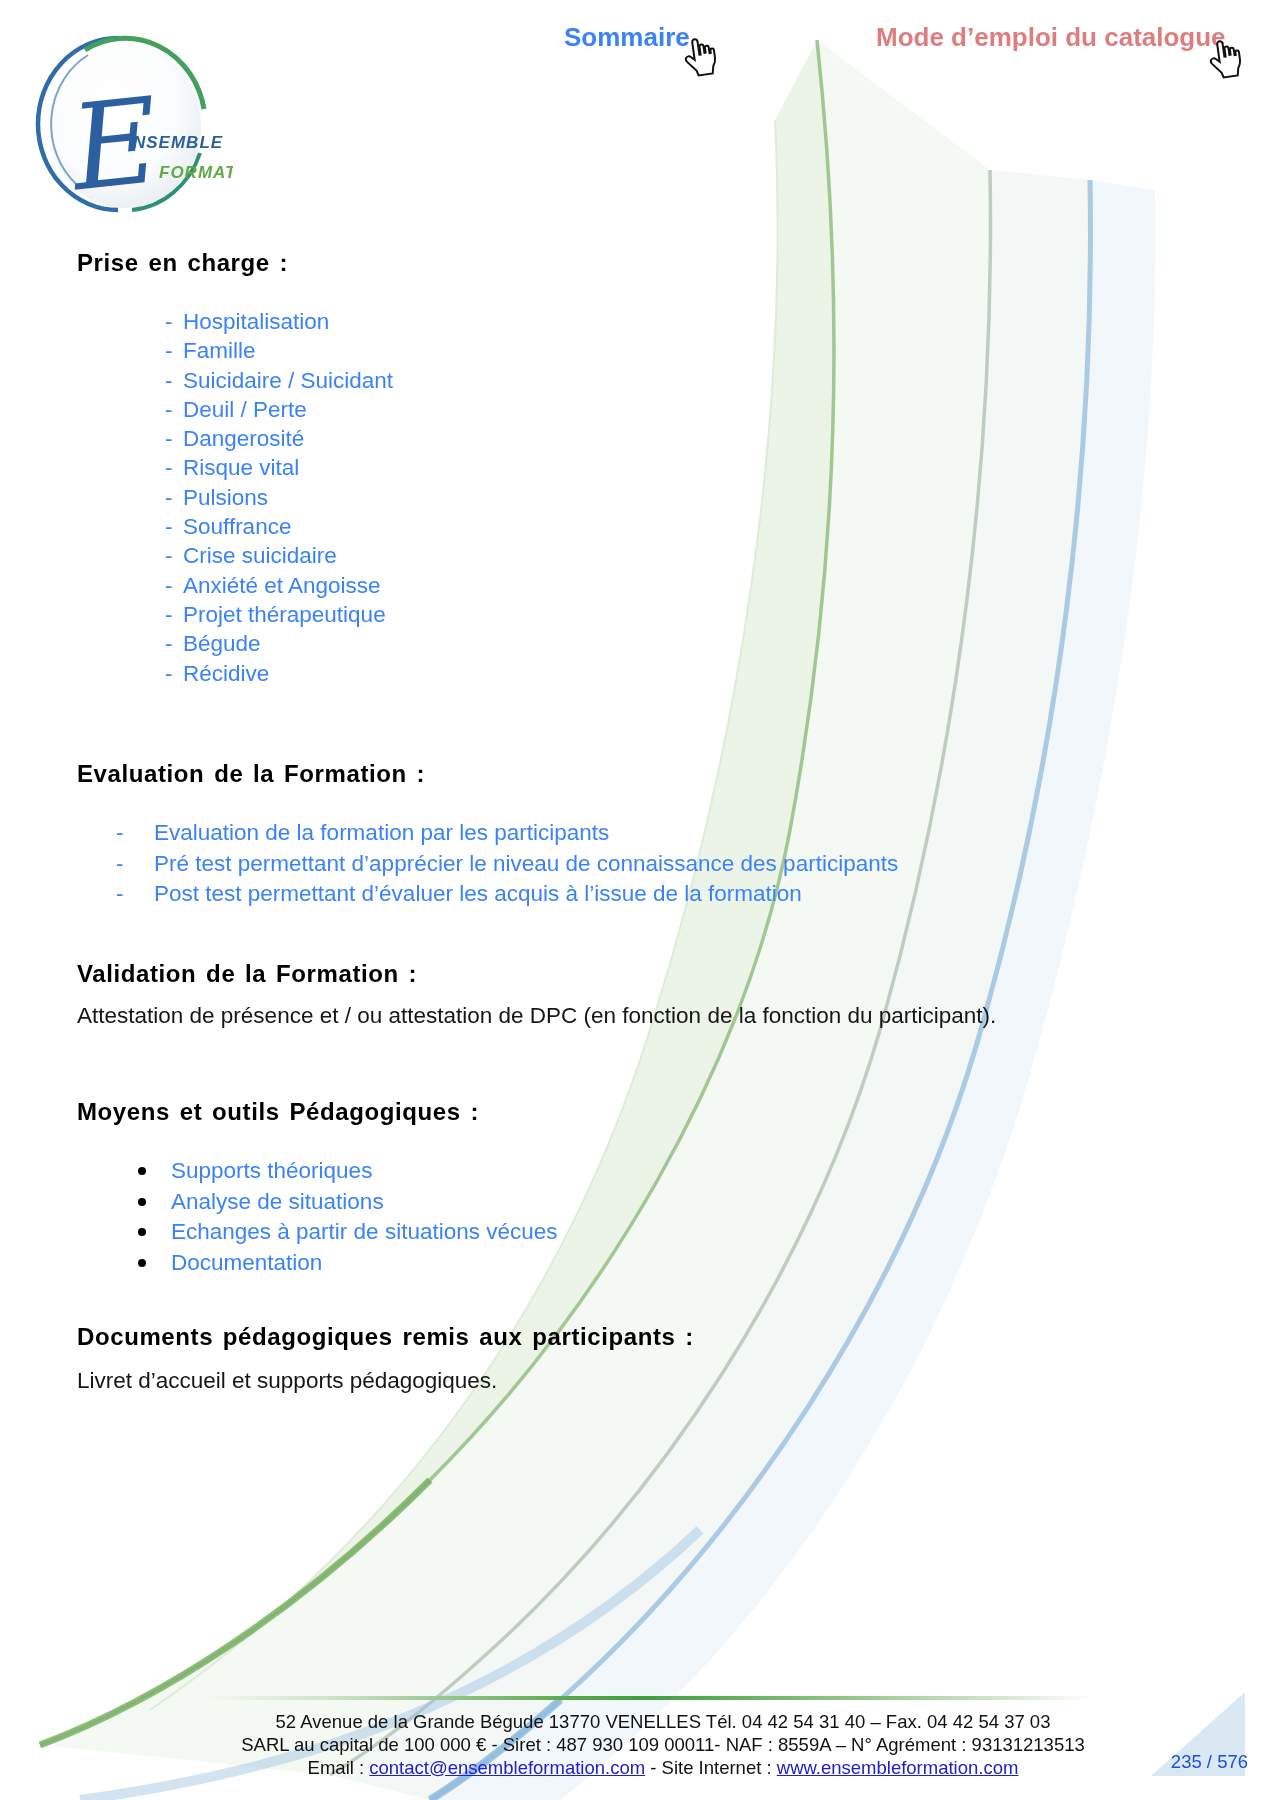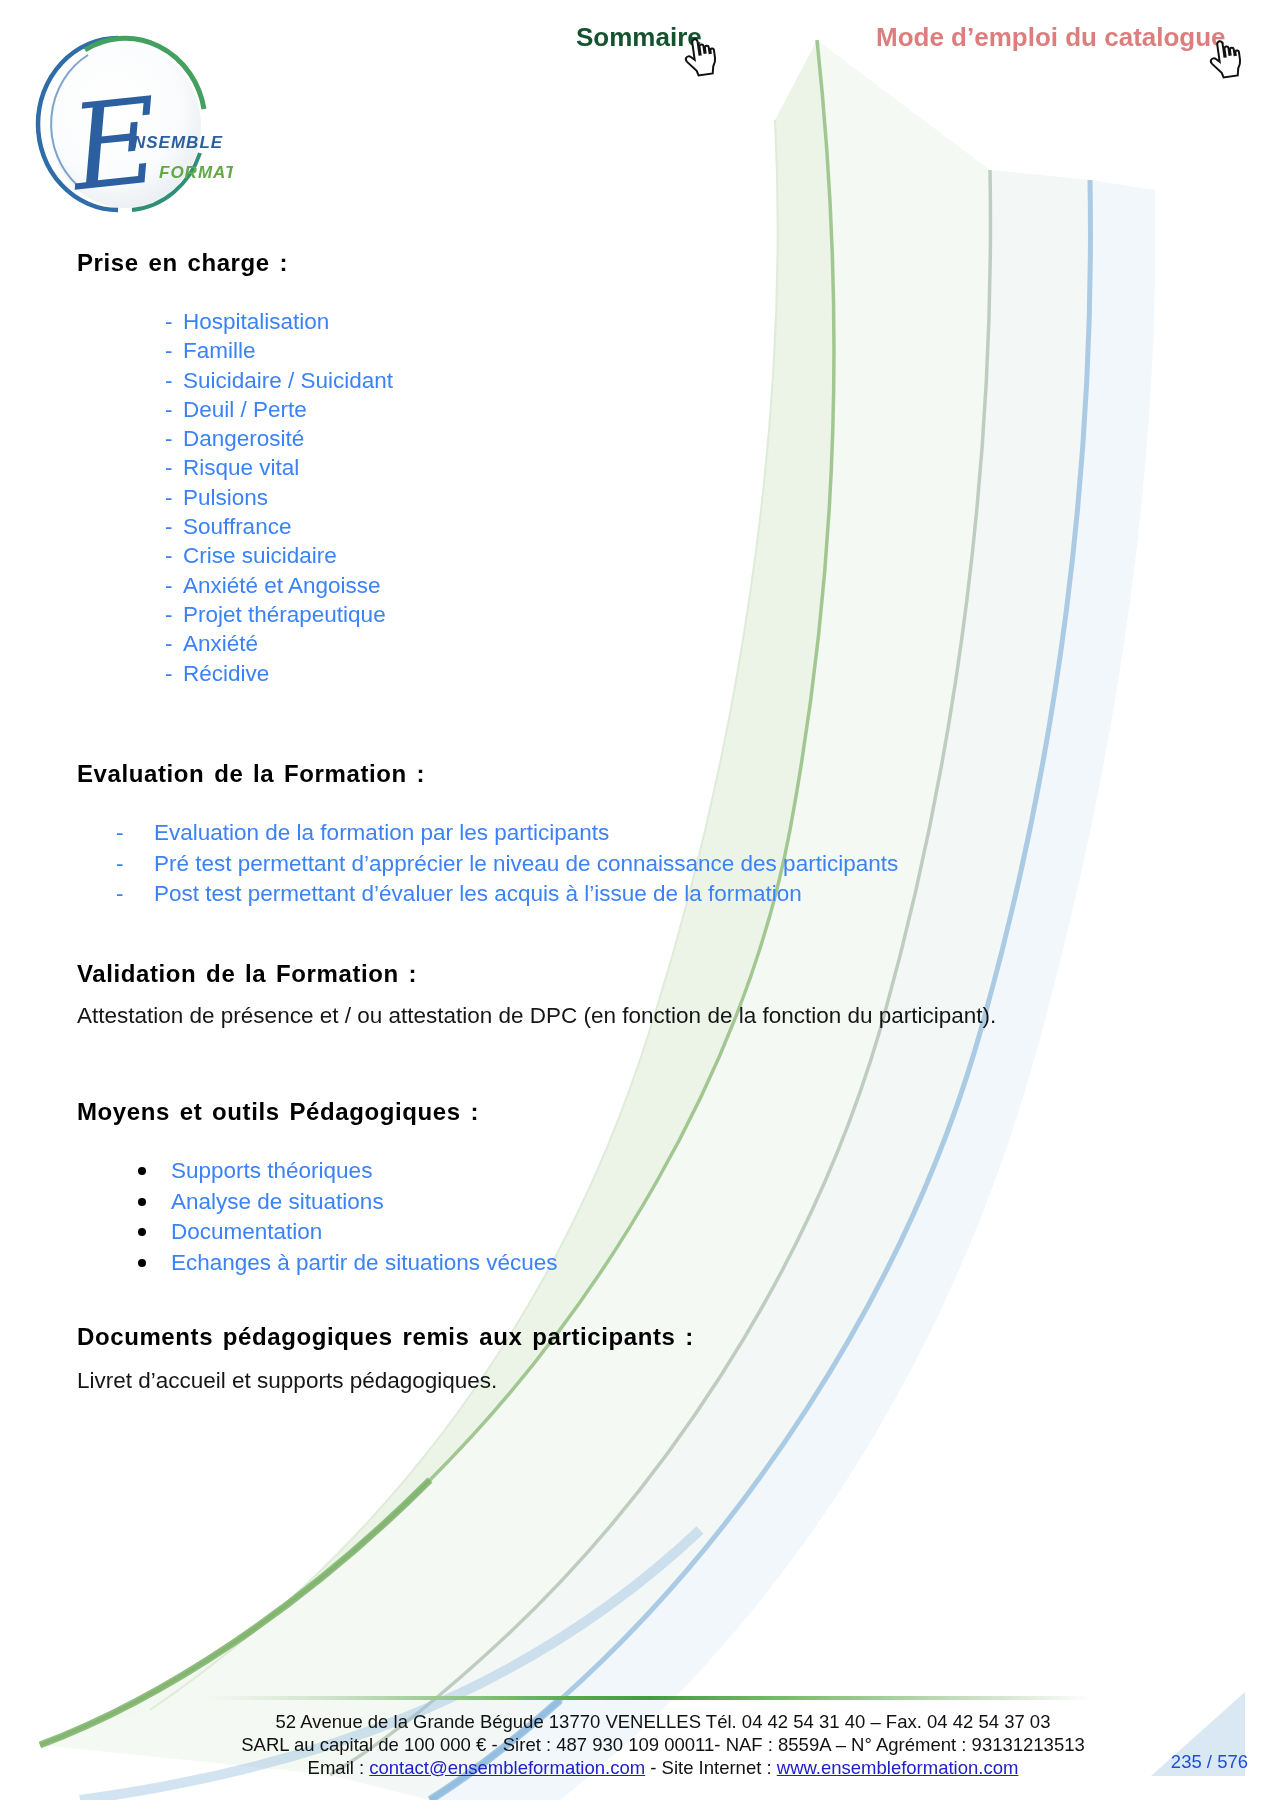--- a/index.html
+++ b/index.html
@@ -6,21 +6,21 @@
   .page{position:relative;width:1273px;height:1800px;background:#ffffff;overflow:hidden;
         font-family:"Liberation Sans","DejaVu Sans",sans-serif;color:#1b1b1b;margin:0 auto;}
   .swoosh{position:absolute;left:0;top:0;z-index:0;pointer-events:none;}
   .z{position:absolute;z-index:2;}
 
   
   .logo{left:33px;top:26px;width:200px;height:196px;}
 
   
   .nav-link{font-weight:bold;font-size:26px;text-decoration:none;white-space:nowrap;cursor:pointer;}
-  .nav-sommaire{left:576px;top:22px;color:#14532d;}
+  .nav-sommaire{left:564px;top:22px;color:#3b82f6;}
   .nav-mode{left:876px;top:22px;color:#dd7e7e;text-align:center;}
   .hand{width:38px;height:46px;}
   .hand1{left:681px;top:36px;}
   .hand2{left:1206px;top:38px;}
 
   
   .sec{margin:0;font-size:24px;font-weight:bold;color:#000;letter-spacing:.6px;word-spacing:2.5px;white-space:nowrap;}
   .sec-prise{left:77px;top:249px;}
   .sec-eval{left:77px;top:760px;}
   .sec-valid{left:77px;top:960px;}
@@ -115,40 +115,40 @@
     <li>Famille</li>
     <li>Suicidaire / Suicidant</li>
     <li>Deuil / Perte</li>
     <li>Dangerosité</li>
     <li>Risque vital</li>
     <li>Pulsions</li>
     <li>Souffrance</li>
     <li>Crise suicidaire</li>
     <li>Anxiété et Angoisse</li>
     <li>Projet thérapeutique</li>
-    <li>Anxiété</li>
+    <li>Bégude</li>
     <li>Récidive</li>
   </ul>
 
   <h2 class="z sec sec-eval">Evaluation de la Formation :</h2>
   <ul class="z dashlist2">
     <li>Evaluation de la formation par les participants</li>
     <li>Pré test permettant d’apprécier le niveau de connaissance des participants</li>
     <li>Post test permettant d’évaluer les acquis à l’issue de la formation</li>
   </ul>
 
   <h2 class="z sec sec-valid">Validation de la Formation :</h2>
   <div class="z body-par par-valid">Attestation de présence et / ou attestation de DPC (en fonction de la fonction du participant).</div>
 
   <h2 class="z sec sec-moyens">Moyens et outils Pédagogiques :</h2>
   <ul class="z bulletlist">
     <li>Supports théoriques</li>
     <li>Analyse de situations</li>
+    <li>Echanges à partir de situations vécues</li>
     <li>Documentation</li>
-    <li>Echanges à partir de situations vécues</li>
   </ul>
 
   <h2 class="z sec sec-docs">Documents pédagogiques remis aux participants :</h2>
   <div class="z body-par par-docs">Livret d’accueil et supports pédagogiques.</div>
 
   <div class="z divider"></div>
   <div class="z footer">
     <div>52 Avenue de la Grande Bégude 13770 VENELLES Tél. 04 42 54 31 40 – Fax. 04 42 54 37 03</div>
     <div>SARL au capital de 100 000 € - Siret : 487 930 109 00011- NAF : 8559A – N° Agrément : 93131213513</div>
     <div>

